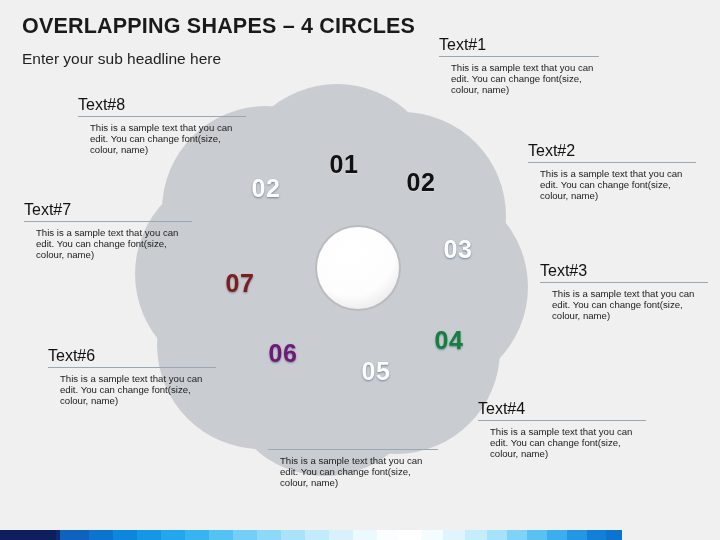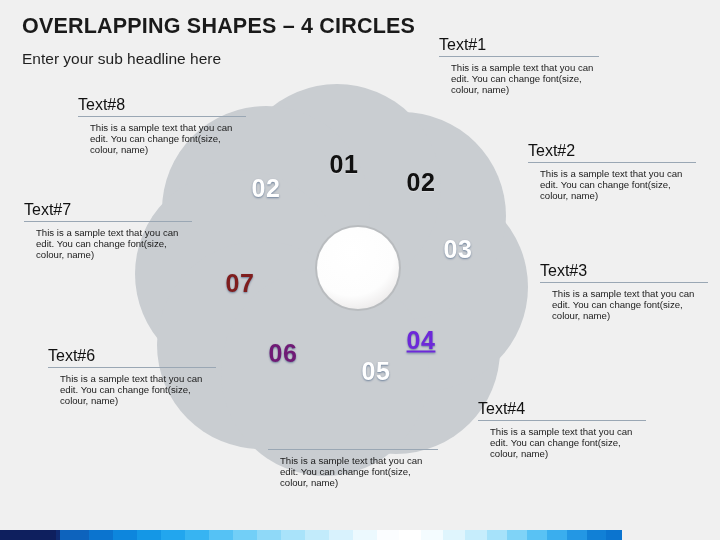--- a/index.html
+++ b/index.html
@@ -181,21 +181,21 @@
       <g>
         <circle cx="358" cy="268" r="43" fill="#b9bcbf"></circle>
         <circle cx="358" cy="268" r="41" fill="url(#ghub)"></circle>
       </g>
     </svg>
   </div>
 
   <div class="num dark" style="left: 344px; top: 164px; color: rgb(17, 17, 17);">01</div>
   <div class="num dark" style="left: 421px; top: 182px; color: rgb(17, 17, 17);">02</div>
   <div class="num light" style="left: 458px; top: 249px; color: rgb(255, 255, 255);">03</div>
-  <div class="num light" style="left: 421px; top: 340px; color: #6d28d9; text-decoration: underline;">04</div>
+  <div class="num light" style="left: 449px; top: 340px; color: #15803d;">04</div>
   <div class="num light" style="left: 376px; top: 371px; color: rgb(255, 255, 255);">05</div>
   <div class="num light" style="left: 283px; top: 353px; color: #701a75;">06</div>
   <div class="num light" style="left: 240px; top: 283px; color: #7f1d1d;">07</div>
   <div class="num light" style="left: 266px; top: 188px; color: rgb(255, 255, 255);">02</div>
 
   <div class="callout" style="left:439px;top:36px;width:160px;">
     <div class="hd">Text#1</div>
     <div class="rule"></div>
     <div class="body">This is a sample text that you can edit. You can change font(size, colour, name)</div>
   </div>

